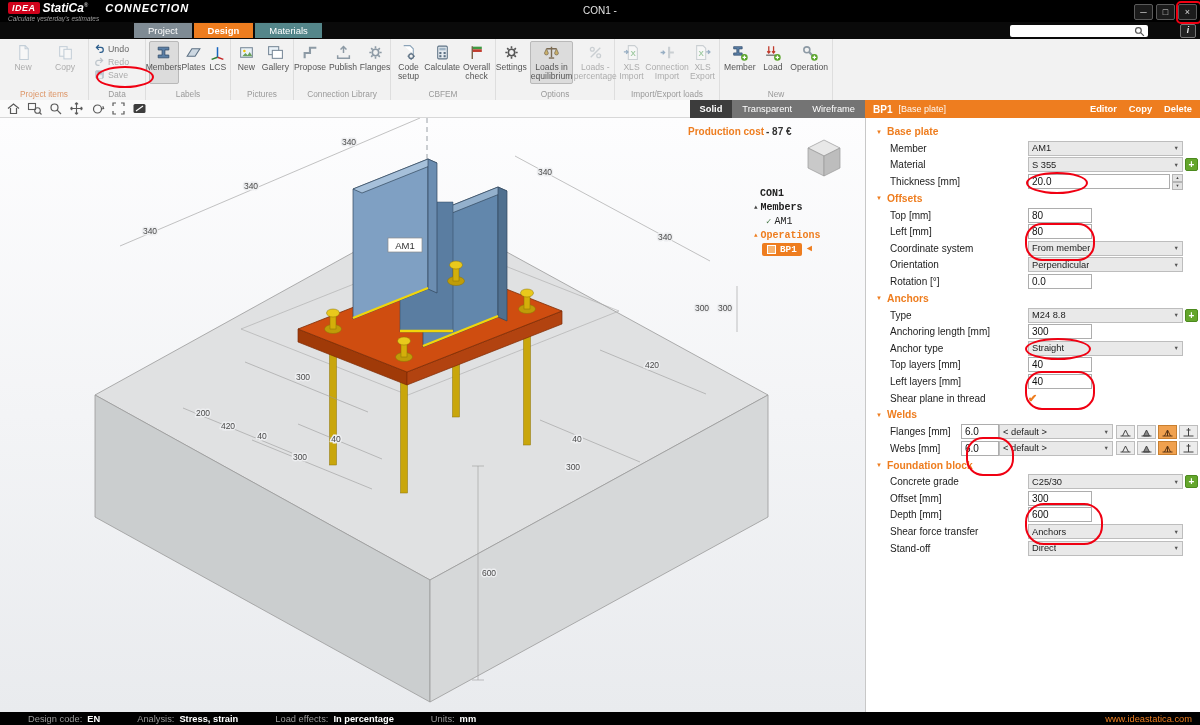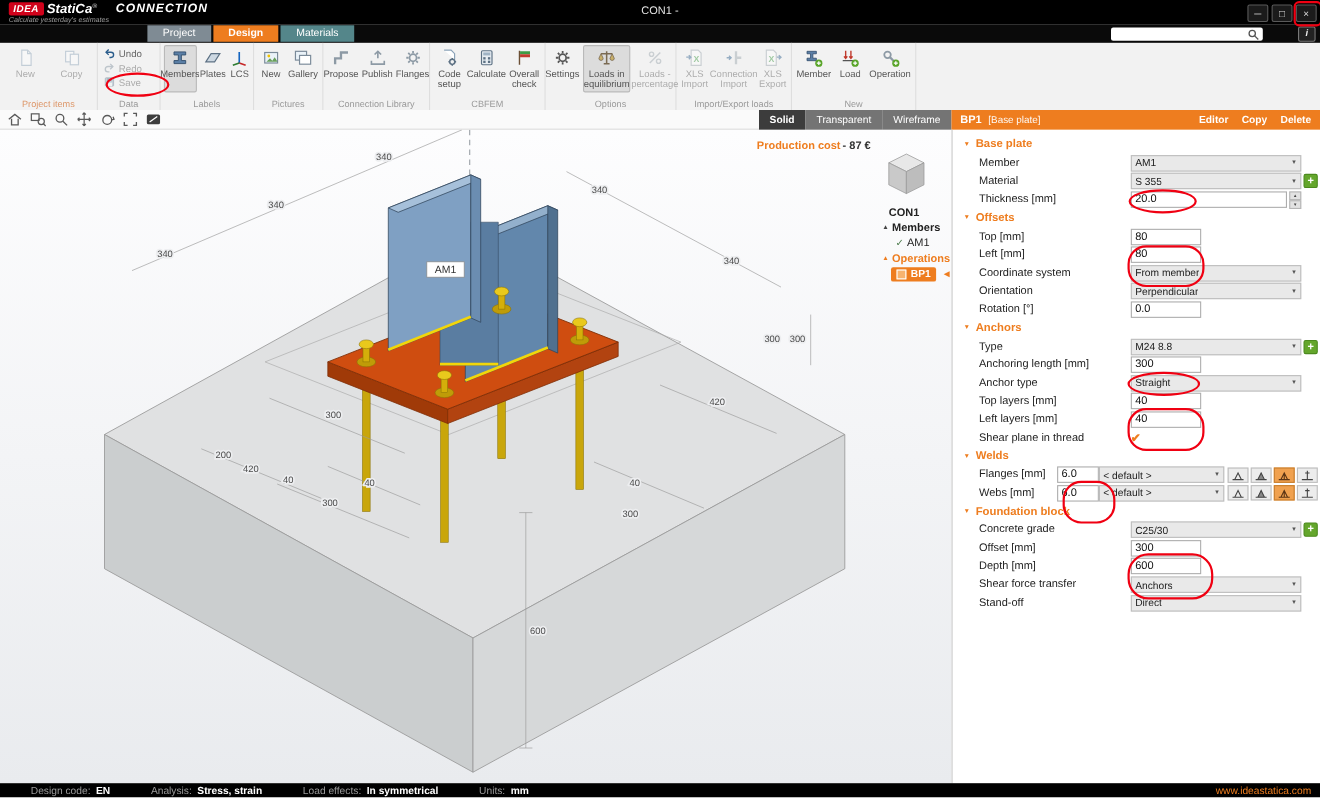--- a/index.html
+++ b/index.html
@@ -58,21 +58,21 @@
   .vmode{height:18px;line-height:18px;padding:0 10px;color:#fff;font-size:9.3px;background:#747474;}
   .vmode.active{background:#3c3c3c;font-weight:bold;}
   .panel-header{position:absolute;left:865px;top:100px;width:335px;height:18px;background:#ee7d1f;
                 display:flex;align-items:center;padding:0 8px;box-sizing:border-box;color:#fff;}
   .ph-title{font-weight:bold;font-size:10px;}
   .ph-sub{font-size:9px;margin-left:6px;opacity:.95;}
   .ph-actions{margin-left:auto;display:flex;gap:12px;font-size:9.3px;font-weight:bold;}
   
   .viewport{position:absolute;left:0;top:118px;width:865px;height:594px;
             background:linear-gradient(#fdfdfe,#e9ebee);}
-  .tree{position:absolute;left:796px;top:68px;width:84px;font-size:10px;color:#222;}
+  .tree{position:absolute;left:748px;top:68px;width:84px;font-size:10px;color:#222;font-family:Liberation Mono, monospace;}
   .titem{display:flex;align-items:center;height:14px;gap:3px;}
   .t-root{font-weight:bold;padding-left:12px;}
   .t-exp{font-size:6px;color:#444;flex:none;}
   .t-exp.or{color:#ee7d1f;}
   .t-check{color:#4a7a4a;font-size:9px;flex:none;}
   .t-bold{font-weight:bold;}
   .t-orange{color:#ee7d1f;font-weight:bold;}
   .bp1pill{background:#ee7d1f;color:#fff;font-weight:bold;border-radius:2px;height:13px;display:flex;
            align-items:center;padding:0 5px;gap:4px;font-size:9.3px;}
   .bp1pill .micon{width:7px;height:7px;border:1px solid #fff;background:#f7b36f;flex:none;}
@@ -845,21 +845,21 @@
       </span>
   </div>
 </div>
 
 <div class="statusbar">
   <span class="st-l">Design code:</span>
   <span class="st-v">EN</span>
   <span class="st-l">Analysis:</span>
   <span class="st-v">Stress, strain</span>
   <span class="st-l">Load effects:</span>
-  <span class="st-v">In symmetrical</span>
+  <span class="st-v">In percentage</span>
   <span class="st-l">Units:</span>
   <span class="st-v">mm</span>
   <span class="st-web">www.ideastatica.com</span>
 </div>
 
 <div class="anno" style="left:1176px;top:1px;width:22px;height:19px;border-radius:5px;"></div>
 <div class="anno ell" style="left:96px;top:66px;width:54px;height:18px;"></div>
 <div class="anno ell" style="left:1026px;top:172px;width:58px;height:18px;"></div>
 <div class="anno" style="left:1025px;top:223px;width:66px;height:34px;border-radius:17px;"></div>
 <div class="anno ell" style="left:1025px;top:338px;width:62px;height:18px;"></div>

